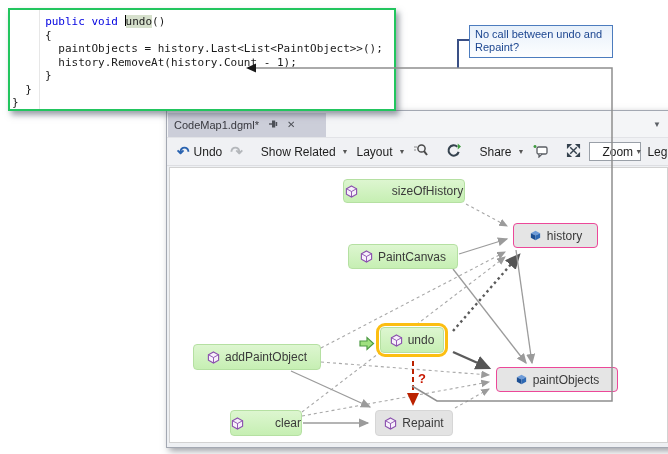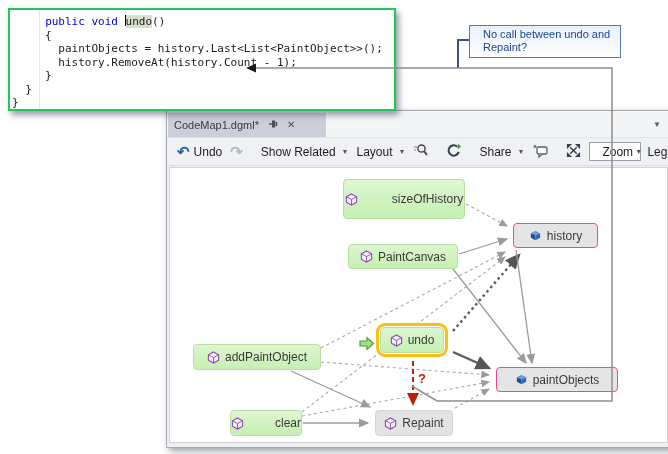--- a/index.html
+++ b/index.html
@@ -13,21 +13,21 @@
   .code-body{position:absolute;left:2px;top:5px;right:0;bottom:0;
     font-family:"DejaVu Sans Mono","Liberation Mono",monospace;font-size:11px;line-height:13.5px;color:#1a1a1a;}
   .code-line{white-space:pre;}
   .kw{color:#0000e0;}
   .caret-bar{display:inline-block;width:0;border-left:1px solid #000;height:11px;vertical-align:-1px;}
   .hl{background:#d6e0cc;}
 
   
   .callout{position:absolute;left:469px;top:25px;width:132px;z-index:50;
     border:1px solid #4c7cbe;background:linear-gradient(180deg,#e7f0fa,#fdfeff);
-    padding:2px 5px 3px 13px;font-size:11px;line-height:13px;color:#1c4690;}
+    padding:2px 5px 3px 5px;font-size:11px;line-height:13px;color:#1c4690;}
 
   
   .overlay{position:absolute;left:0;top:0;width:668px;height:454px;z-index:40;pointer-events:none;}
 
   
   .codemap{position:absolute;left:166px;top:110px;width:506px;height:336px;background:#eef0f3;
     border:1px solid #a3a8b2;box-shadow:3px 3px 7px rgba(60,64,75,.5);z-index:10;}
   .tabbar{position:absolute;left:0;top:0;right:0;height:26px;background:#f4f5f7;}
   .tab{position:absolute;left:1px;top:2px;width:158px;height:24px;background:#ccced9;
     display:flex;align-items:center;padding:0 6px;box-sizing:border-box;font-size:11px;color:#38383f;}
@@ -183,21 +183,21 @@
         <line x1="346" y1="82" x2="362" y2="195" class="e-solid" marker-end="url(#ah-gray)"></line>
         <line x1="283" y1="184" x2="319" y2="200" class="e-thick-solid" marker-end="url(#ah-dark)"></line>
         <line x1="151" y1="194" x2="319" y2="207" class="e-dashed" marker-end="url(#ah-gray)"></line>
         <line x1="132" y1="248" x2="319" y2="214" class="e-dashed" marker-end="url(#ah-gray)"></line>
         <line x1="285" y1="240" x2="319" y2="221" class="e-dashed" marker-end="url(#ah-gray)"></line>
         <line x1="121" y1="203" x2="200" y2="239" class="e-solid" marker-end="url(#ah-gray)"></line>
         <line x1="133" y1="255" x2="198" y2="255" class="e-solid" marker-end="url(#ah-gray)"></line>
         <line x1="243" y1="193" x2="243" y2="236" class="e-red-dashed" marker-end="url(#ah-red)"></line>
       </svg>
 
-    <div class="node method" style="left:173px;top:11px;width:122px;height:40px;gap:34px;">
+    <div class="node method" style="left:173px;top:11px;width:122px;height:24px;gap:34px;">
       <span class="nicon">
           <svg width="13" height="13" viewBox="0 0 14 14">
             <polygon points="7,1 12.5,4 12.5,10 7,13 1.5,10 1.5,4" fill="#f7f0fb" stroke="#8a4fae" stroke-width="1.2"></polygon>
             <path d="M7 7 L7 13 M7 7 L1.5 4 M7 7 L12.5 4" stroke="#8a4fae" stroke-width="1" fill="none"></path>
           </svg>
         </span>
       <span>sizeOfHistory</span>
     </div>
     <div class="node field" style="left:343px;top:55px;width:85px;height:25px;">
       <span class="nicon">

